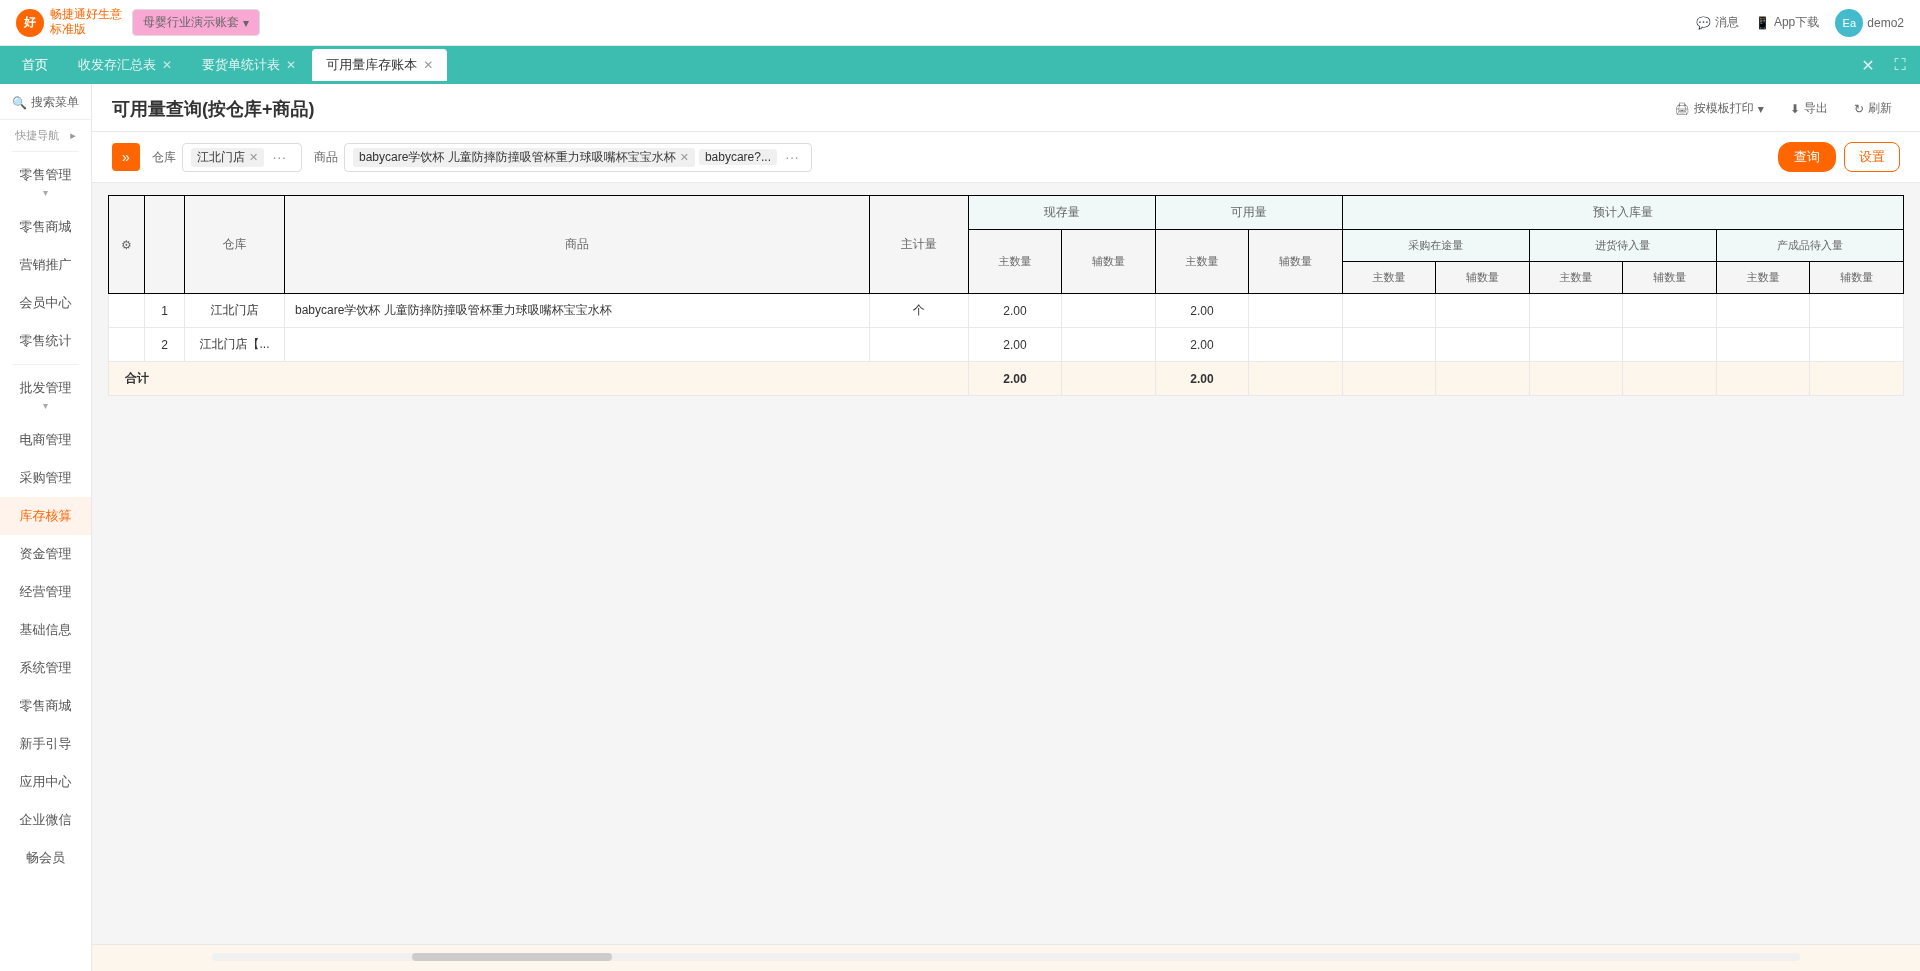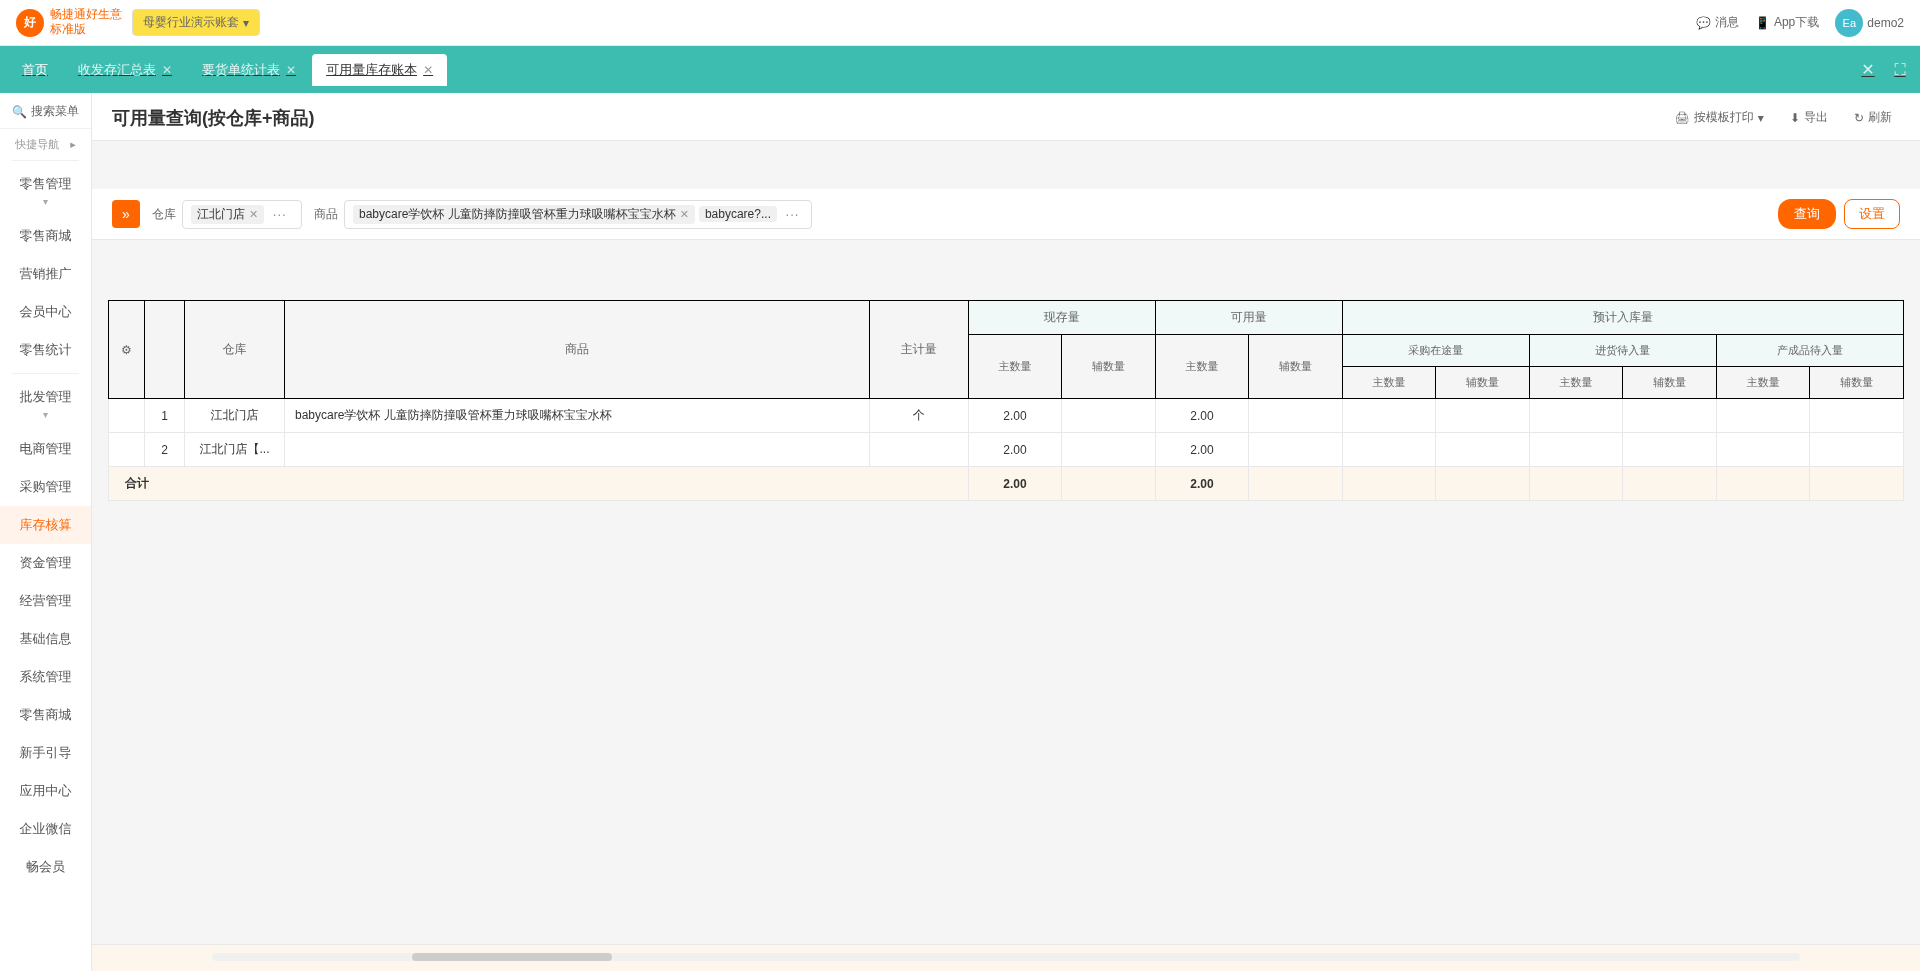--- a/index.html
+++ b/index.html
@@ -14,36 +14,35 @@
       justify-content: space-between;
       padding: 0 16px;
       border-bottom: 1px solid #e8e8e8;
       flex-shrink: 0;
     }
     .top-bar-left { display: flex; align-items: center; gap: 10px; }
     .logo-area { display: flex; align-items: center; gap: 6px; }
     .logo-icon { width: 28px; height: 28px; background: #f60; border-radius: 50%; display: flex; align-items: center; justify-content: center; color: #fff; font-size: 12px; font-weight: bold; }
     .logo-text { font-size: 12px; color: #f60; line-height: 1.2; font-family: Liberation Mono, monospace; }
     .industry-selector {
-      display: flex; align-items: center; gap: 4px; background: #fde047; border: 1px solid #ddd; border-radius: 4px; padding: 4px 10px; cursor: pointer; font-size: 12px; color: #666;
+      display: flex; align-items: center; gap: 4px; background: #f9a8d4; border: 1px solid #ddd; border-radius: 4px; padding: 4px 10px; cursor: pointer; font-size: 12px; color: #666;
     }
     .top-bar-right { display: flex; align-items: center; gap: 16px; }
     .top-right-item { display: flex; align-items: center; gap: 4px; font-size: 12px; color: #666; cursor: pointer; }
     .avatar { width: 28px; height: 28px; border-radius: 50%; background: #4bc; display: flex; align-items: center; justify-content: center; color: #fff; font-size: 11px; }
 
     
     .nav-tabs {
-      height: 47px;
+      height: 38px;
       background: #3dbcb0;
       display: flex;
       align-items: center;
       padding: 0 8px;
       flex-shrink: 0;
       gap: 2px;
-      text-decoration: underline;
     }
     .nav-tab {
       height: 32px;
       display: flex;
       align-items: center;
       gap: 6px;
       padding: 0 14px;
       border-radius: 4px 4px 0 0;
       cursor: pointer;
       font-size: 13px;
@@ -103,21 +102,20 @@
     .sidebar-item .arrow { font-size: 10px; color: #aaa; }
     .sidebar-divider { height: 1px; background: #f0f0f0; margin: 4px 12px; }
 
     
     .content-area {
       flex: 1;
       overflow: hidden;
       display: flex;
       flex-direction: column;
       background: #f5f5f5;
-      gap: 48px;
     }
 
     
     .page-header {
       background: #fff;
       padding: 12px 20px 0;
       border-bottom: 1px solid #e8e8e8;
       flex-shrink: 0;
     }
     .page-title-row {

